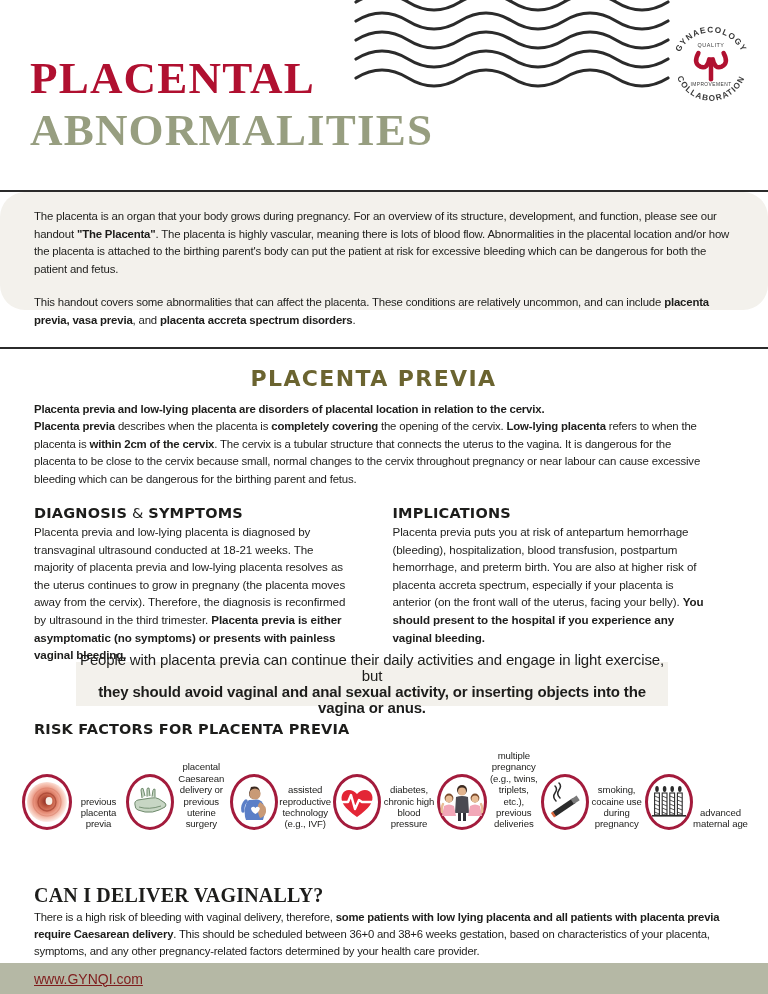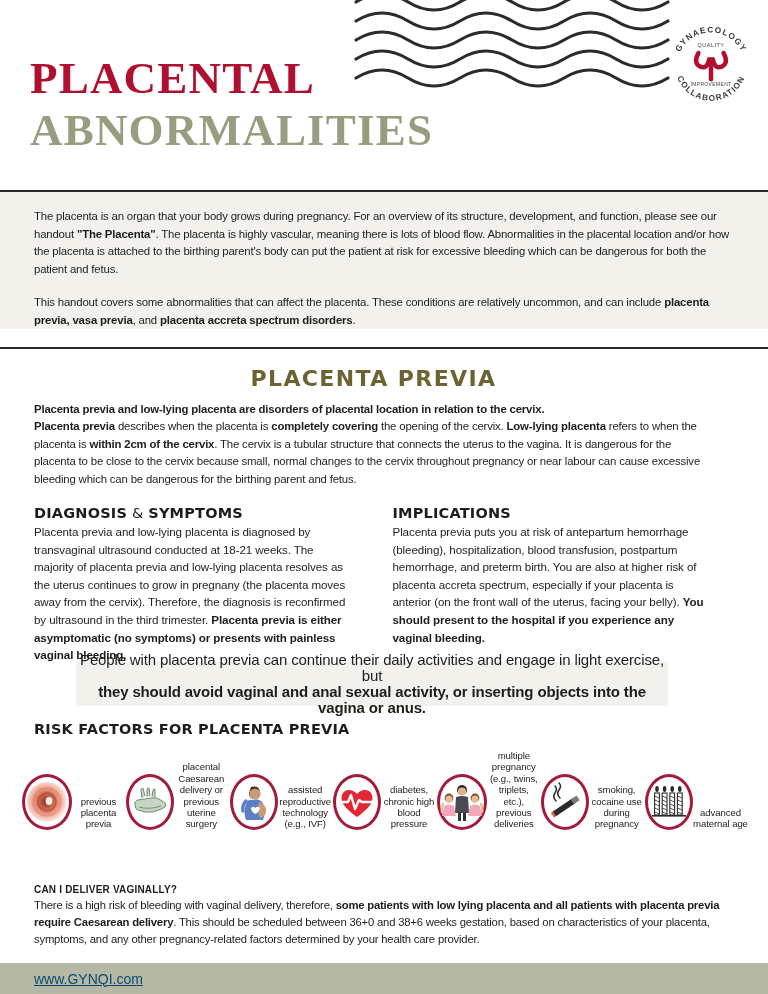--- a/index.html
+++ b/index.html
@@ -29,22 +29,23 @@
   .waves { position: absolute; left: 352px; top: -12px; width: 330px; height: 100px; }
 
   .logo { position: absolute; left: 666px; top: 18px; width: 90px; height: 90px; }
 
   
   .rule { position: absolute; left: 0; width: 768px; height: 2px; background: #2b2b2b; }
   .rule-top { top: 190px; }
   .rule-bottom { top: 347px; }
 
   .intro-band {
-    position: absolute; left: 0; top: 192px; width: 768px; height: 137px;
+    position: absolute; left: 0; top: 192px; width: 768px; height: 118px;
     background: #F3F1EC;
+    border-radius: 25px;
   }
   .intro-inner { padding: 16px 32px 0 34px; }
   .intro-p {
     font-size: 11.4px; line-height: 17.6px; color: #1d1d1b;
     letter-spacing: -0.18px;
   }
   .intro-p + .intro-p { margin-top: 16px; }
 
   
   .section-heading {
@@ -103,33 +104,33 @@
     background: #fff;
   }
   .risk-label {
     margin-top: 6px; text-align: center;
     font-size: 9.6px; line-height: 11.4px; letter-spacing: -0.1px;
   }
 
   
   .bottom { position: absolute; left: 34px; top: 884px; width: 700px; }
   .bottom-heading {
-    font-family: Liberation Sans, sans-serif;
-    font-weight: bold; font-size: 10px; letter-spacing: 0.2px;
+    font-family: Liberation Serif, serif;
+    font-weight: bold; font-size: 20px; letter-spacing: 0.2px;
   }
   .bottom-body { margin-top: 2px; font-size: 11.3px; line-height: 17.2px; letter-spacing: -0.2px; }
 
   .footer {
     position: absolute; left: 0; top: 963px; width: 768px; height: 31px;
     background: #B5B8A5;
     display: flex; align-items: center;
   }
   .footer-link {
     margin-left: 34px;
-    font-size: 14px; color: #0c4a6e; text-decoration: underline;
+    font-size: 14px; color: #7f1d1d; text-decoration: underline;
   }
 
   b { font-weight: bold; }
 </style>
 </head>
 <body>
 
 <div class="page">
 
   <div class="header">

